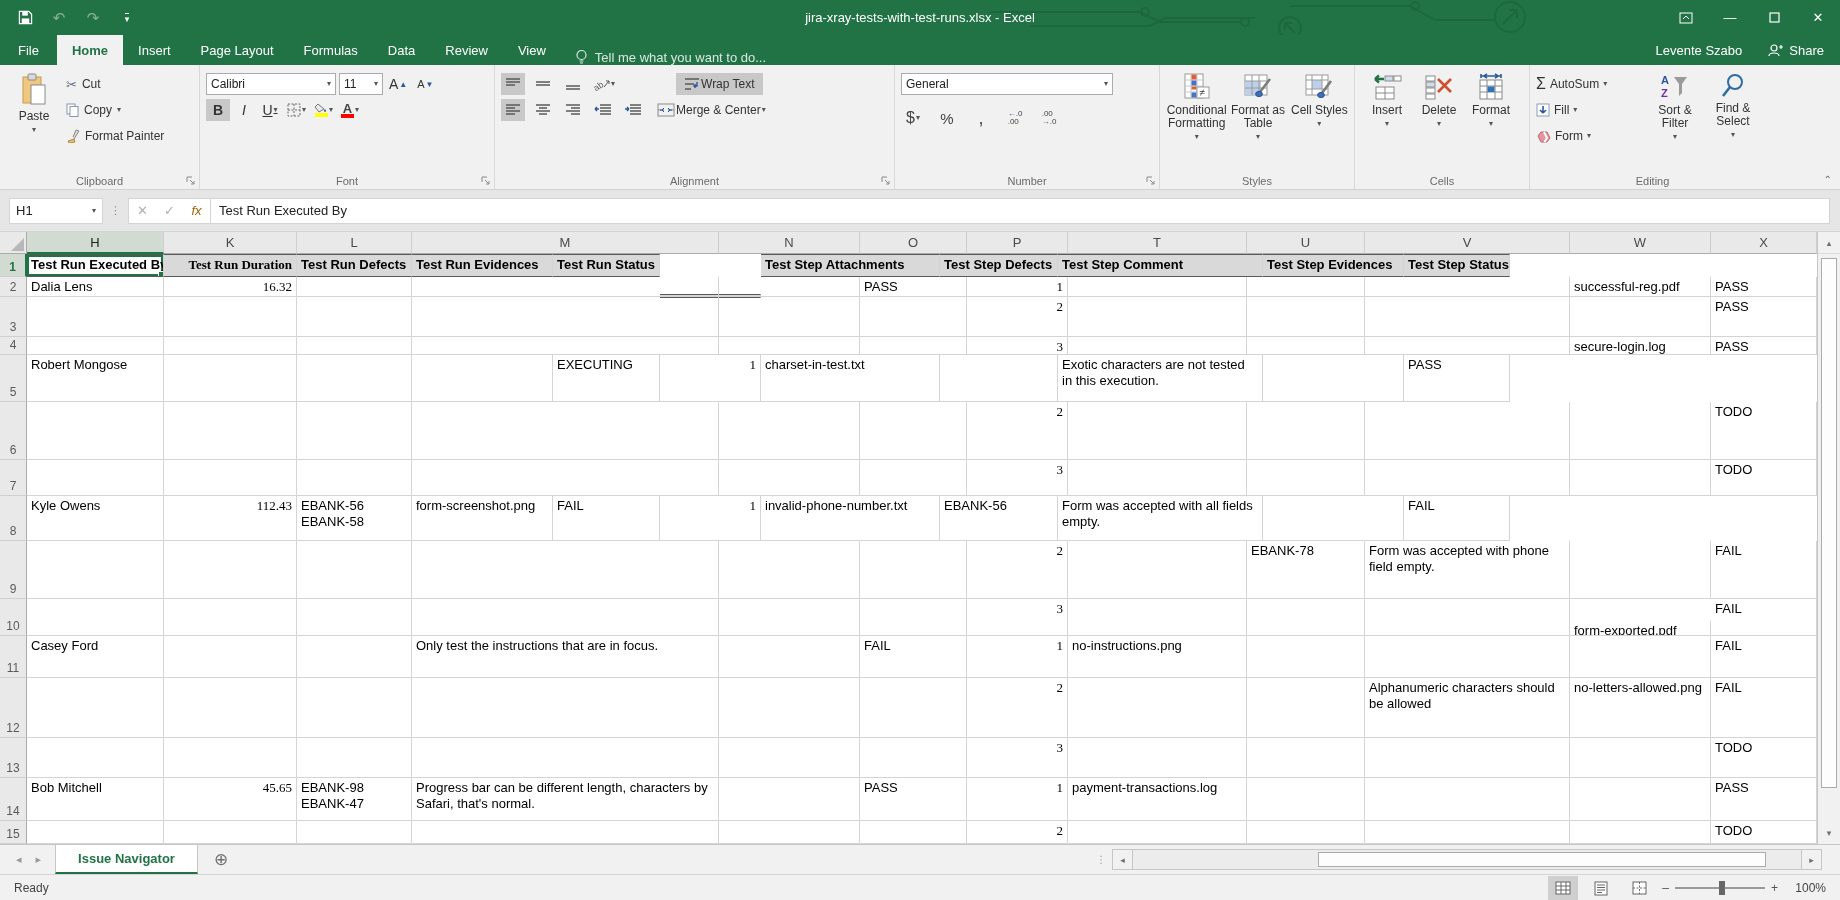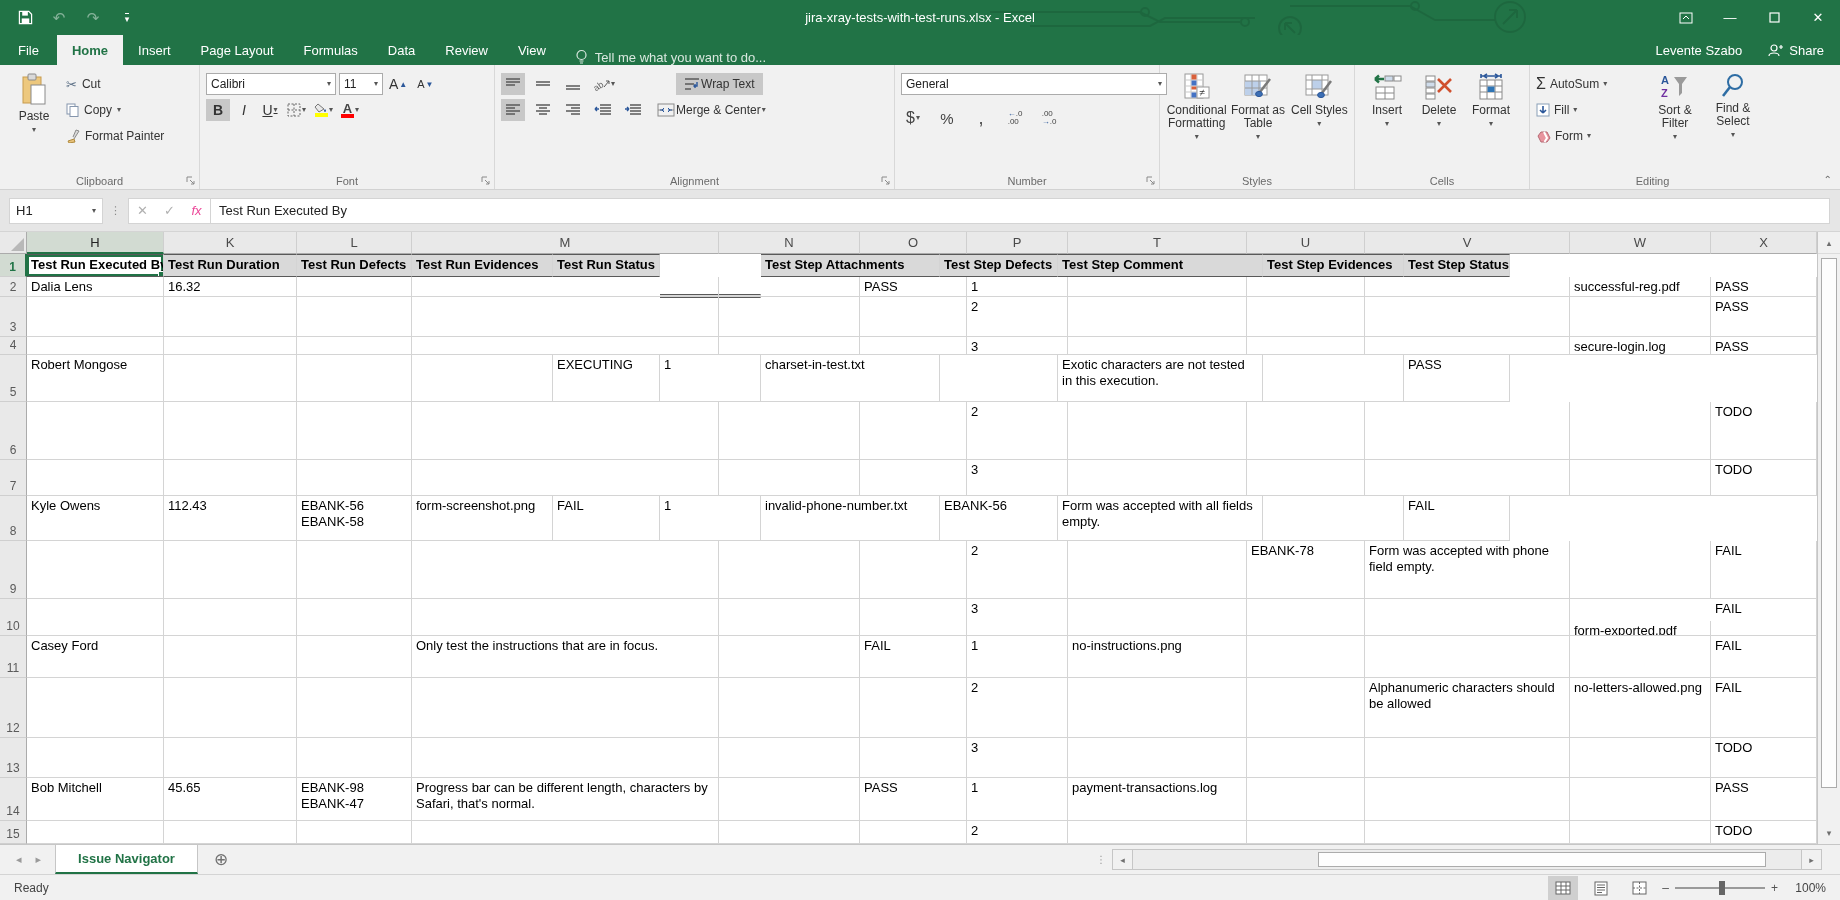--- a/index.html
+++ b/index.html
@@ -51,35 +51,35 @@
   .styles-btn{width:62px;}
   .ed-small{display:flex;align-items:center;gap:4px;font-size:12px;color:#333;height:22px;}
   .rib-collapse{position:absolute;right:8px;bottom:4px;font-size:10px;color:#666;}
 
   
   .fbar{position:absolute;left:0;top:190px;width:1840px;height:42px;background:#e6e6e6;border-bottom:1px solid #d4d4d4;display:flex;align-items:center;}
   .namebox{width:94px;height:26px;background:#fff;border:1px solid #d4d4d4;margin-left:9px;display:flex;align-items:center;justify-content:space-between;padding:0 6px;font-size:13px;color:#222;}
   .fdots{color:#8a8a8a;font-size:11px;margin:0 7px;}
   .fbtns{display:flex;background:#fff;border:1px solid #d4d4d4;height:26px;align-items:center;}
   .fbtn{width:27px;text-align:center;font-size:13px;color:#b0b0b0;}
-  .fbtn.fx{color:#ec4899;font-style:italic;font-family:"Liberation Serif",serif;}
+  .fbtn.fx{color:#a16207;font-style:italic;font-family:"Liberation Serif",serif;}
   .ffield{flex:1;height:26px;background:#fff;border:1px solid #d4d4d4;border-left:none;margin-right:10px;display:flex;align-items:center;padding:0 8px;font-size:13px;color:#222;}
 
   
   .sheet{position:absolute;left:0;top:232px;width:1817px;height:612px;overflow:hidden;background:#fff;}
   .colheaders{display:flex;height:22px;}
   .corner{width:27px;height:22px;background:#e9e9e9;border-right:1px solid #ababab;border-bottom:1px solid #ababab;position:relative;}
   .corner .tri{position:absolute;right:2px;bottom:2px;width:0;height:0;border-left:13px solid transparent;border-bottom:13px solid #b8b8b8;}
   .colh{height:22px;background:#e9e9e9;border-right:1px solid #cfcfcf;border-bottom:1px solid #ababab;display:flex;align-items:center;justify-content:center;font-size:13px;color:#4a4a4a;}
   .colh.selcol{background:#d2dbd2;border-bottom:2px solid #217346;color:#222;}
   .grow{display:flex;}
   .gut{width:27px;background:#e9e9e9;border-right:1px solid #ababab;border-bottom:1px solid #cfcfcf;display:flex;align-items:flex-end;justify-content:center;font-size:12px;color:#5a5a5a;padding-bottom:2px;}
   .gut.selgut{background:#d2dbd2;border-right:2px solid #217346;color:#217346;font-weight:700;}
   .cell{border-right:1px solid #d4d4d4;border-bottom:1px solid #d4d4d4;font-size:13px;line-height:16px;color:#000;padding:2px 4px 0 4px;overflow:hidden;white-space:pre-wrap;word-wrap:break-word;}
-  .cell.ar{}
+  .cell.ar{text-align:right;font-family:Liberation Serif, serif;}
   .cell.hdr{font-weight:700;background:#d9d9d9;border-top:1px solid #595959;border-bottom:1px solid #595959;white-space:nowrap;}
   .cell.selcell{position:relative;background:#fff;box-shadow:inset 0 0 0 2px #217346;}
   .handle{position:absolute;right:-1px;bottom:-1px;width:6px;height:6px;background:#217346;border:1px solid #fff;z-index:3;}
 
   
   .vscroll{position:absolute;right:0;top:232px;width:23px;height:612px;background:#f1f1f1;border-left:1px solid #c6c6c6;}
   .vs-up{position:absolute;top:0;left:0;right:0;height:22px;display:flex;align-items:center;justify-content:center;color:#6f6f6f;font-size:9px;border-bottom:1px solid #dcdcdc;}
   .vs-thumb{position:absolute;left:3px;right:3px;top:26px;height:530px;background:#fdfdfd;border:1px solid #ababab;}
   .vs-down{position:absolute;bottom:0;left:0;right:0;height:22px;display:flex;align-items:center;justify-content:center;color:#6f6f6f;font-size:9px;}
 
@@ -372,21 +372,21 @@
         </div>
       </div>
       <span class="glabel">Alignment</span>
       <svg class="glaunch" viewBox="0 0 10 10">
           <path d="M1 1 h5 M1 1 v5 M4 4 l4 4 M8 8 v-3 M8 8 h-3" stroke="#8a8a8a" fill="none"></path>
         </svg>
     </div>
 
     <div class="rgroup" style="width:265px;">
       <div class="stack" style="width:100%;">
-        <div class="combo" style="width:266px;">
+        <div class="combo" style="width:212px;">
           <span>General</span>
             <span class="caret">▾</span>
         </div>
         <div class="togglerow" style="gap:10px;margin-top:8px;">
           <div class="tbtn">
               <span style="font-size:16px;color:#444;">$</span>
               <span class="caret">▾</span>
             </div>
           <div class="tbtn">
               <span style="font-size:15px;color:#444;">%</span>

